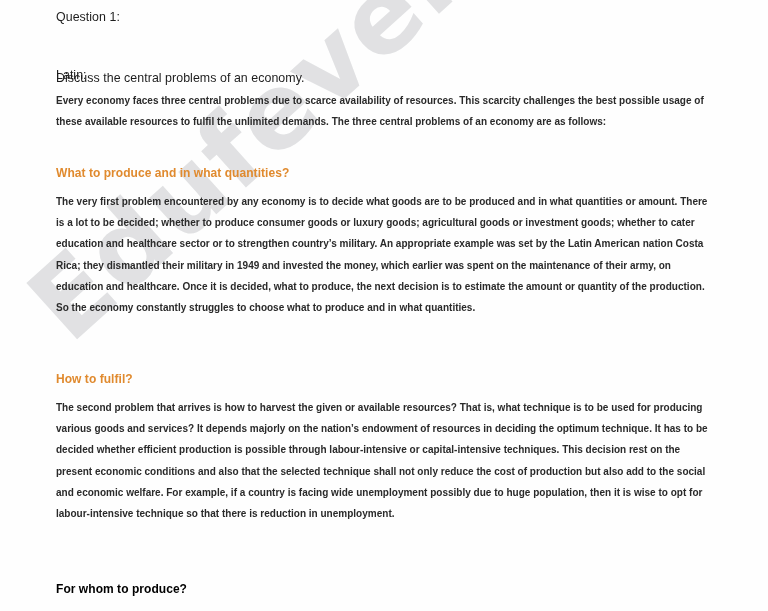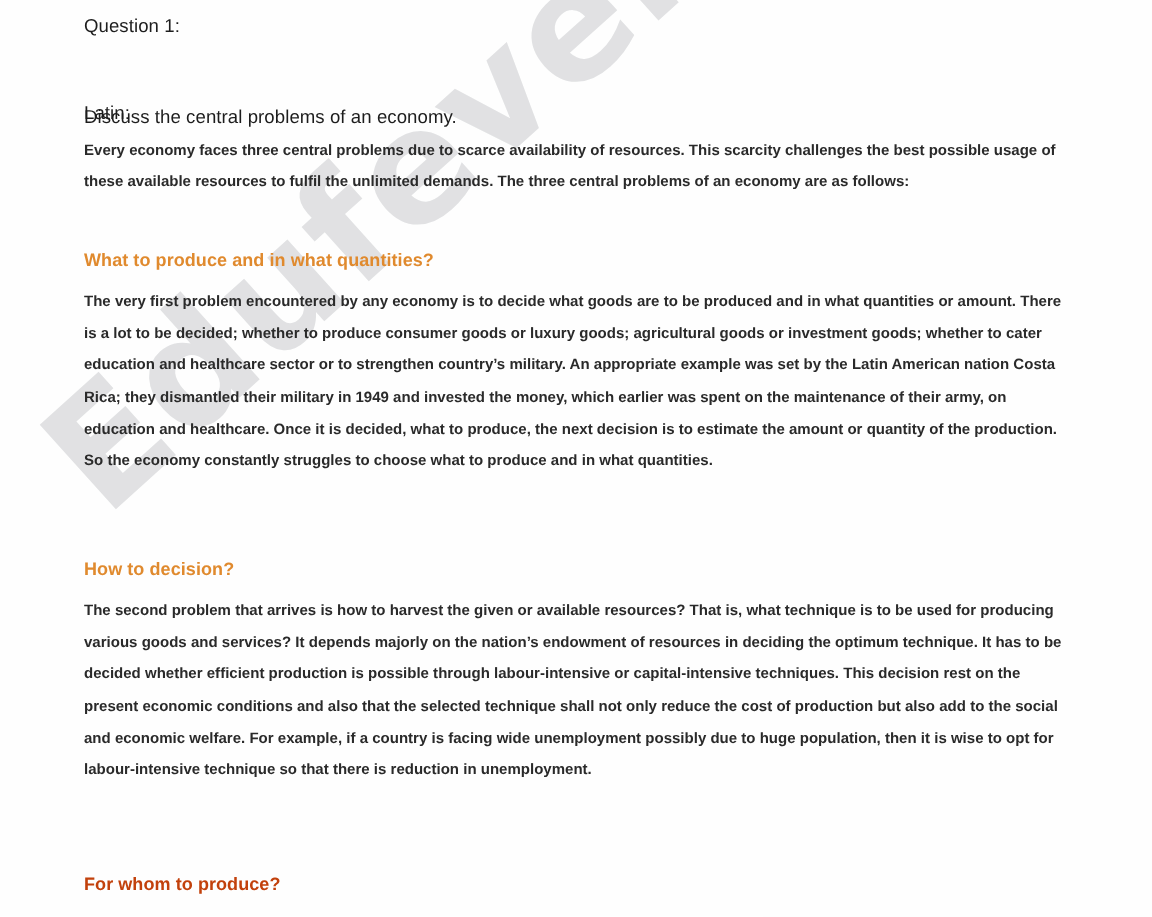--- a/index.html
+++ b/index.html
@@ -106,20 +106,20 @@
     <div class="blk q-title" style="top:38px;margin-top:32px;">Discuss the central problems of an economy.</div>
 
     <div class="blk a-label" style="top:67px;">Latin:</div>
 
     <div class="blk para" style="top:90px;">Every economy faces three central problems due to scarce availability of resources. This scarcity challenges the best possible usage of these available resources to fulfil the unlimited demands. The three central problems of an economy are as follows:</div>
 
     <div class="blk section-head" style="top:165px; color:#E08A2E;">What to produce and in what quantities?</div>
 
     <div class="blk para" style="top:191px;">The very first problem encountered by any economy is to decide what goods are to be produced and in what quantities or amount. There is a lot to be decided; whether to produce consumer goods or luxury goods; agricultural goods or investment goods; whether to cater education and healthcare sector or to strengthen country’s military. An appropriate example was set by the Latin American nation Costa Rica; they dismantled their military in 1949 and invested the money, which earlier was spent on the maintenance of their army, on education and healthcare. Once it is decided, what to produce, the next decision is to estimate the amount or quantity of the production. So the economy constantly struggles to choose what to produce and in what quantities.</div>
 
-    <div class="blk section-head" style="top:371px; color:#E08A2E;">How to decision?</div>
+    <div class="blk section-head" style="top:371px; color:#E08A2E;">How to fulfil?</div>
 
     <div class="blk para" style="top:397px;">The second problem that arrives is how to harvest the given or available resources? That is, what technique is to be used for producing various goods and services? It depends majorly on the nation’s endowment of resources in deciding the optimum technique. It has to be decided whether efficient production is possible through labour-intensive or capital-intensive techniques. This decision rest on the present economic conditions and also that the selected technique shall not only reduce the cost of production but also add to the social and economic welfare. For example, if a country is facing wide unemployment possibly due to huge population, then it is wise to opt for labour-intensive technique so that there is reduction in unemployment.</div>
 
-    <div class="blk section-head" style="top:581px; color:#c2410c;">For whom to produce?</div>
+    <div class="blk section-head" style="top:581px; color:#000000;">For whom to produce?</div>
 
   </div>
 </div>
 
 </body></html>

